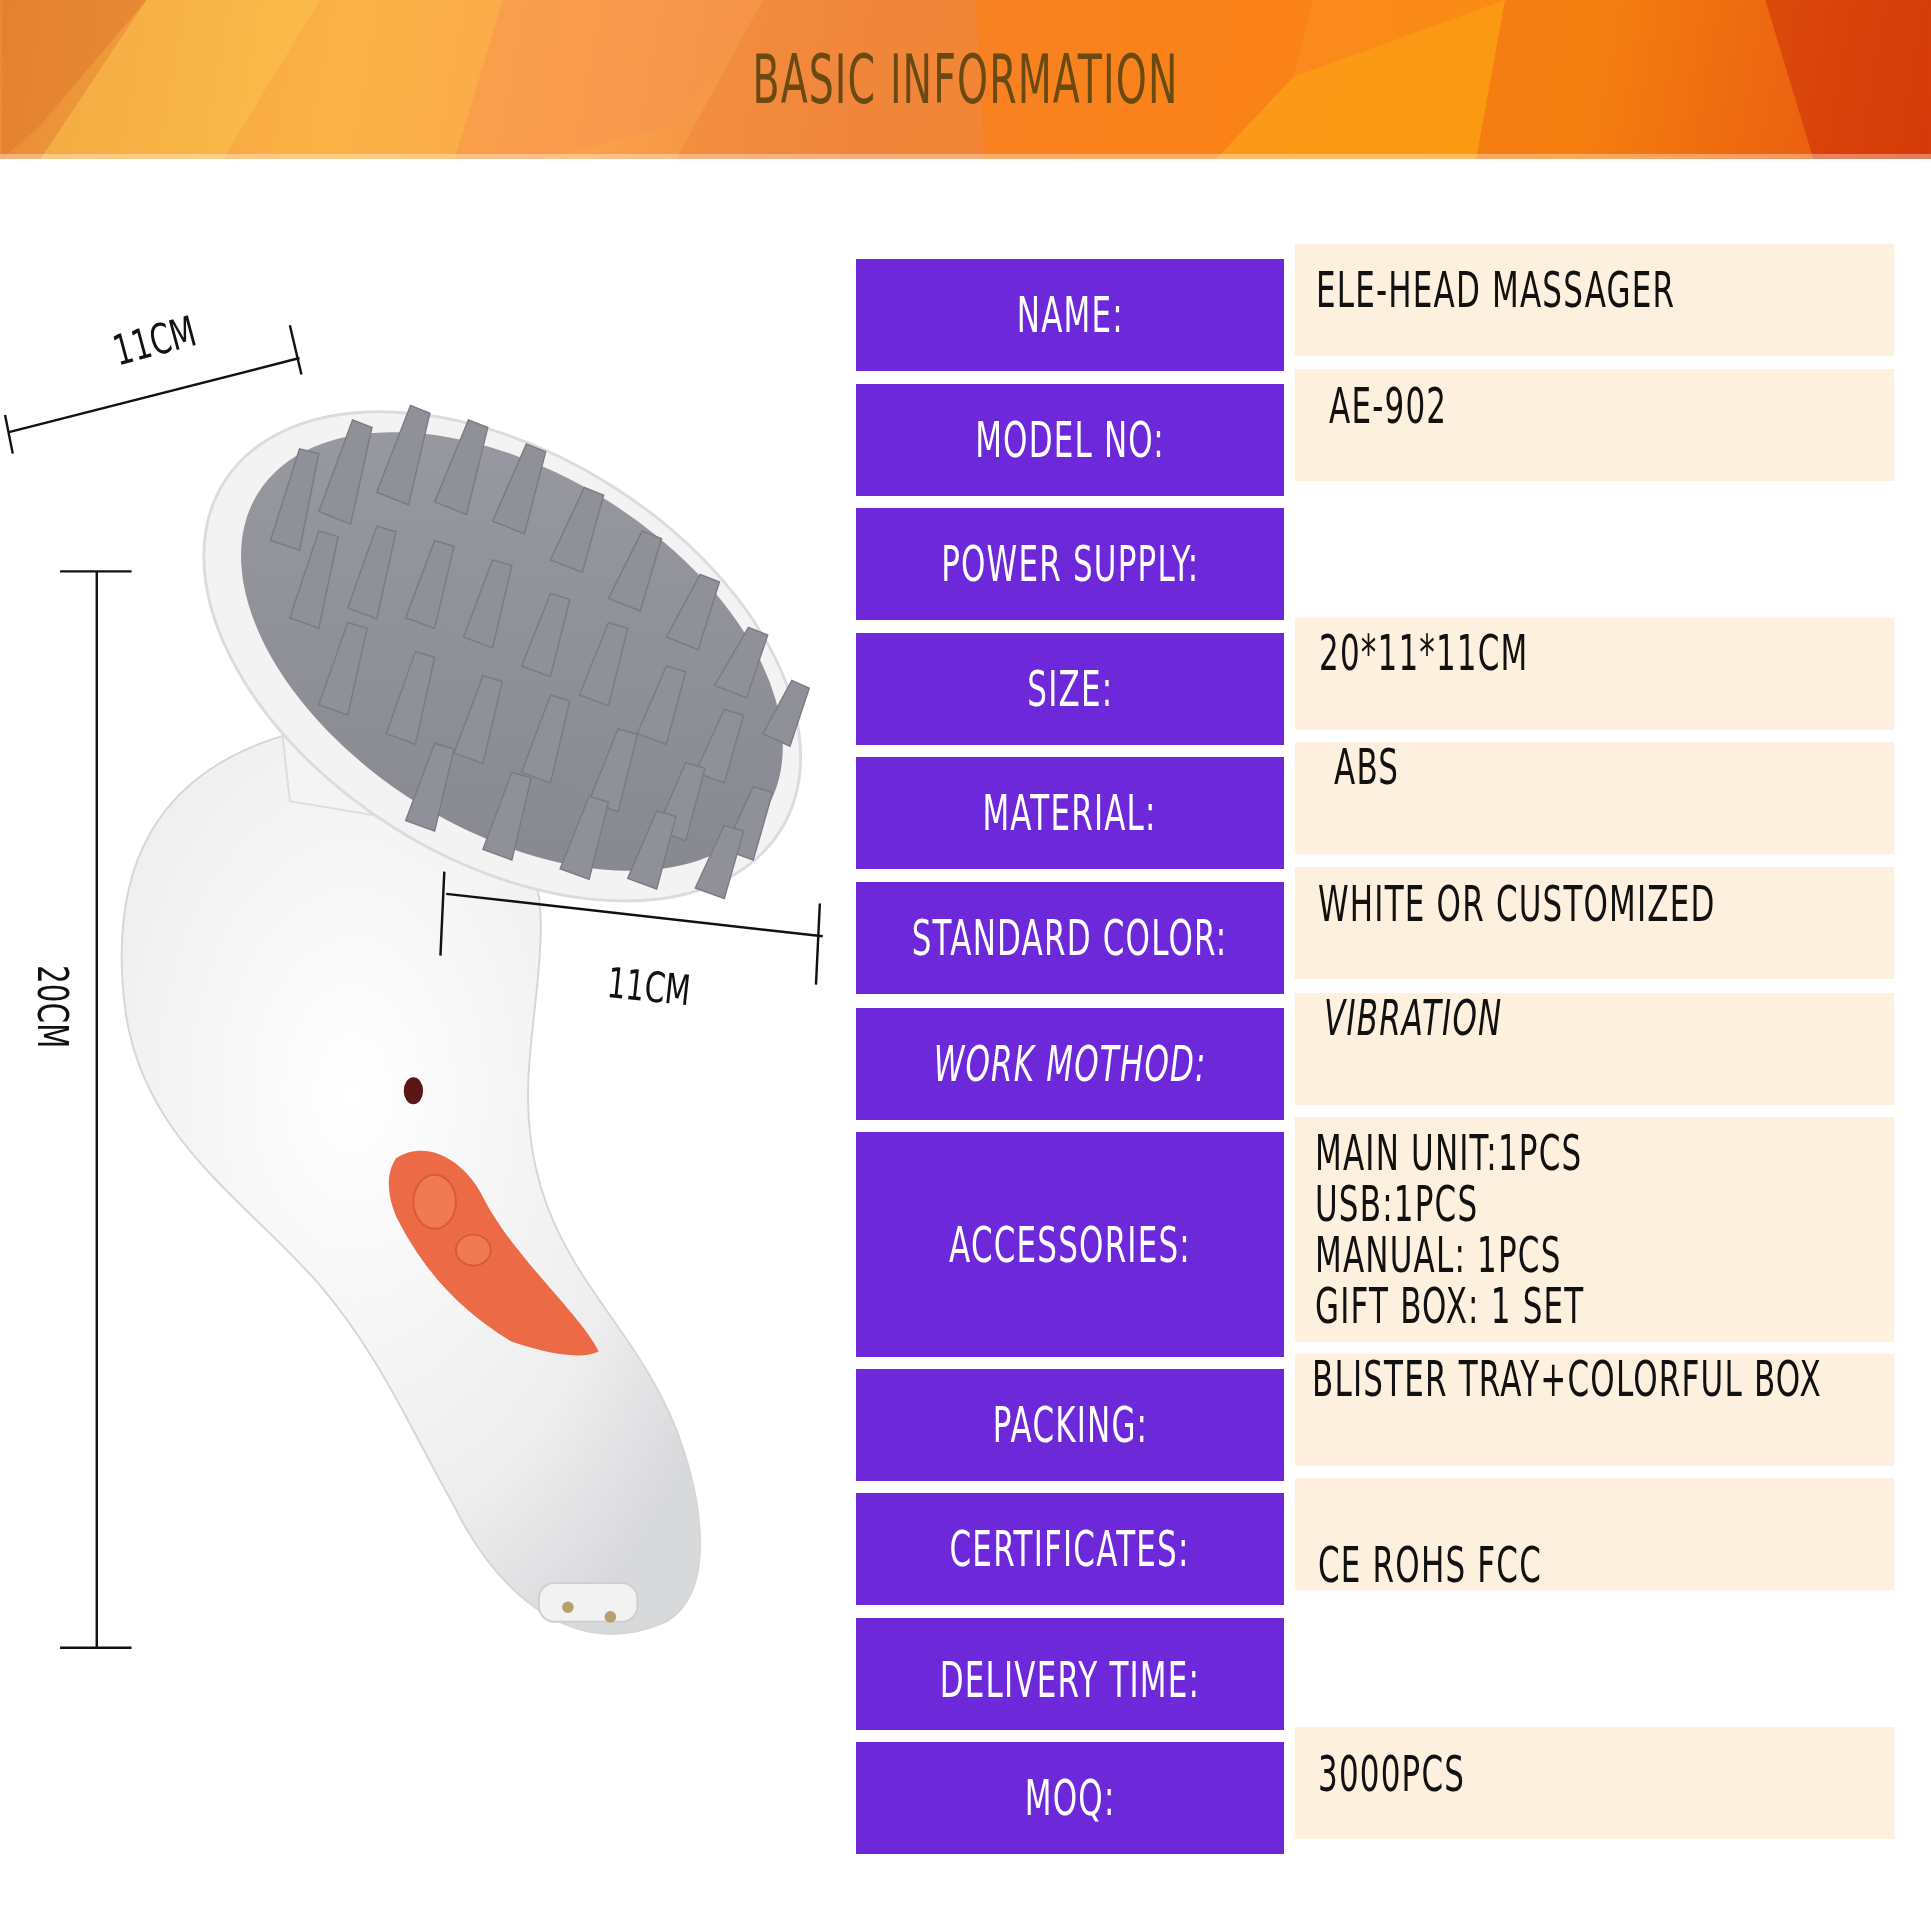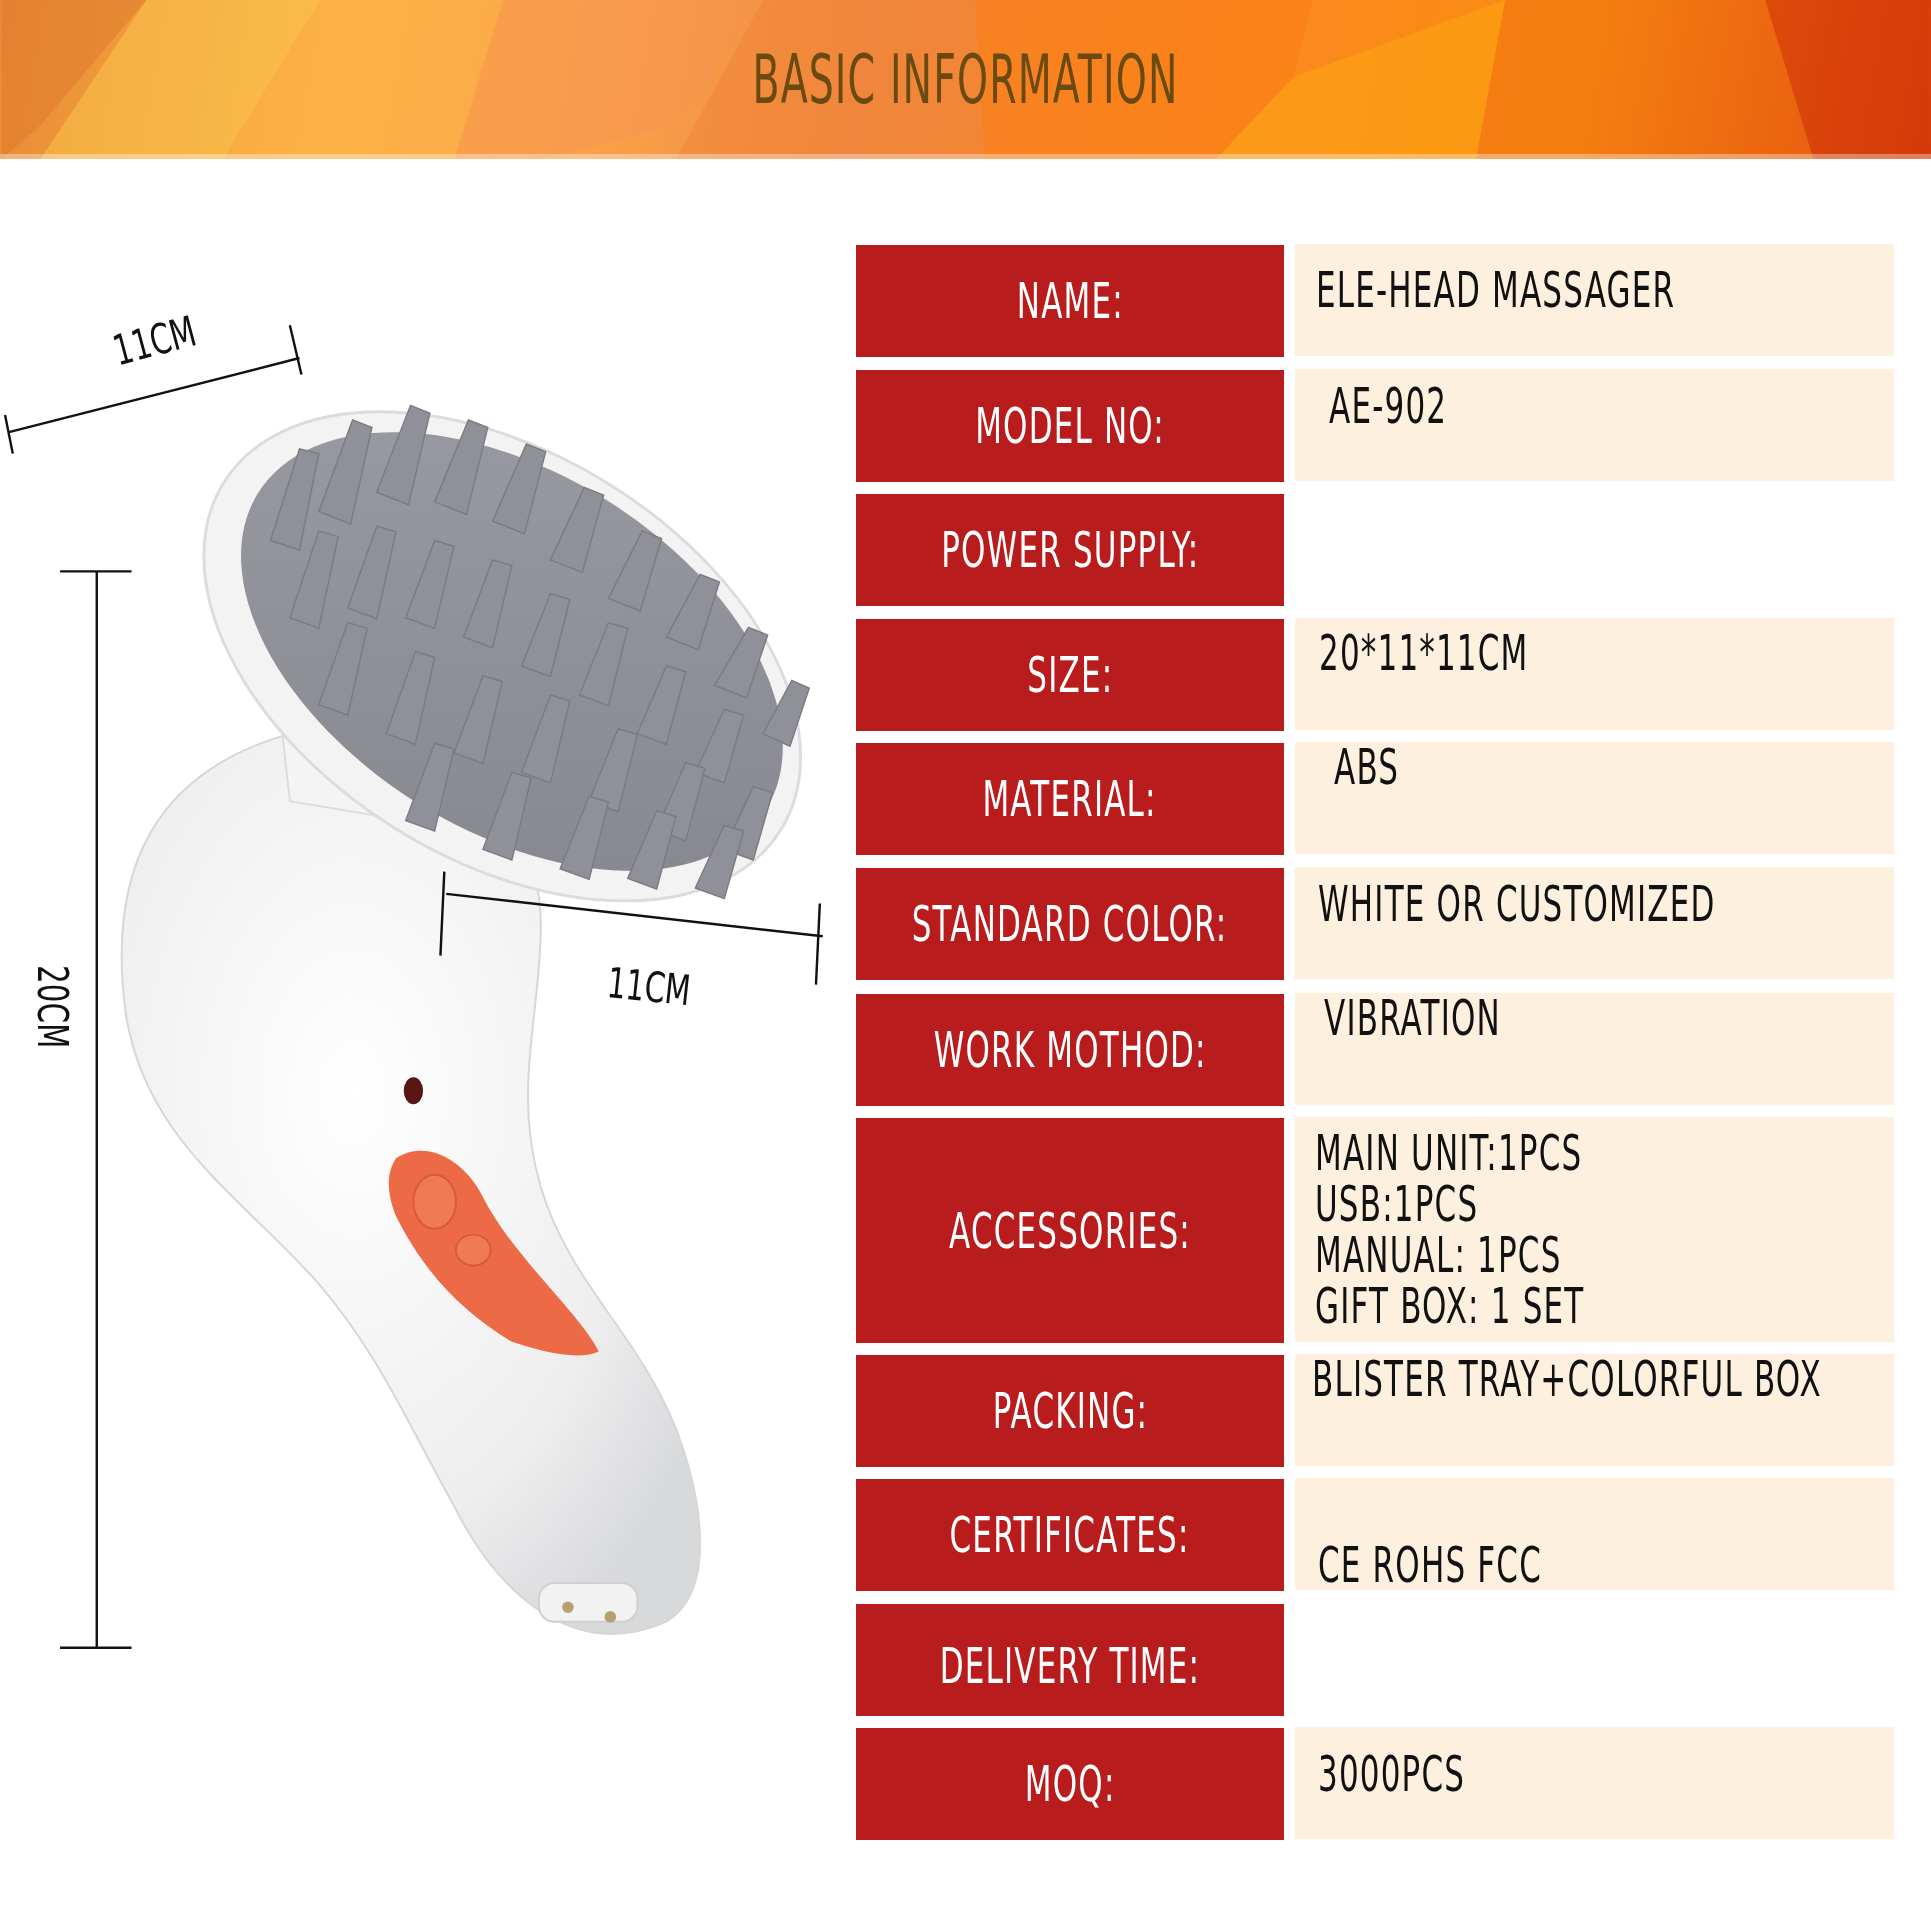--- a/index.html
+++ b/index.html
@@ -7,21 +7,21 @@
          font-family:"Liberation Sans", sans-serif; }
   .banner { position:absolute; left:0; top:0; width:1931px; height:159px; overflow:hidden;
             background:linear-gradient(100deg,#e88a35 0%,#fbb545 18%,#f9a04a 32%,#f08a3e 45%,#f98a2a 58%,#fb8a1a 70%,#f98c10 82%,#e85a10 92%,#d63a0a 100%); }
   .banner svg { position:absolute; left:0; top:0; }
   .banner-title { position:absolute; left:0; top:0; width:1931px; height:159px; display:flex; align-items:center; justify-content:center;
                   font-family:"DejaVu Sans", sans-serif; font-size:68px; color:#6b4a12; letter-spacing:1.9px;
                   transform:scaleX(0.58); transform-origin:center; font-weight:normal; }
   .banner-strip { position:absolute; left:0; top:154px; width:1931px; height:5.8px; background:rgba(255,255,255,0.35); }
 
   .row { position:absolute; left:856px; width:1038px; }
-  .label-cell { position:absolute; left:0; top:1px; width:428px; height:100%; background:#b91c1c;
+  .label-cell { position:absolute; left:0; top:15px; width:428px; height:100%; background:#6d28d9;
                 display:flex; align-items:center; justify-content:center; }
   .value-cell { position:absolute; left:439px; top:0; width:599px; height:100%; background:#fdf0df;
                 display:flex; align-items:flex-start; }
   .label-text { color:#ffffff; font-family:"DejaVu Sans", sans-serif; font-size:50px; white-space:nowrap;
                 transform:scaleX(0.62); transform-origin:center; letter-spacing:1.9px; }
   .value-text { color:#111111; font-family:"DejaVu Sans", sans-serif; font-size:50px; white-space:nowrap;
                 transform:scaleX(0.62); transform-origin:left center; letter-spacing:1.9px; line-height:1.0; }
   .value-multi { display:flex; flex-direction:column; }
   .value-multi .value-text { line-height:51px; }
   .delivery .value-text { font-size:42px; line-height:50px; }
@@ -175,21 +175,21 @@
 
   <div class="row" style="top:867px; height:112px;">
     <div class="label-cell">
         <span class="label-text">STANDARD COLOR:</span>
       </div>
     <div class="value-cell">
         <span class="value-text" style="margin-left:23px; margin-top:11.6px;">WHITE OR CUSTOMIZED</span>
       </div>
   </div>
 
-  <div class="row" style="top:993px; height:112px;">
+  <div class="row" style="top:993px; height:112px;font-style:italic;">
     <div class="label-cell">
         <span class="label-text">WORK MOTHOD:</span>
       </div>
     <div class="value-cell">
         <span class="value-text" style="margin-left:29px;">VIBRATION</span>
       </div>
   </div>
 
   <div class="row" style="top:1117px; height:225px;">
     <div class="label-cell">

